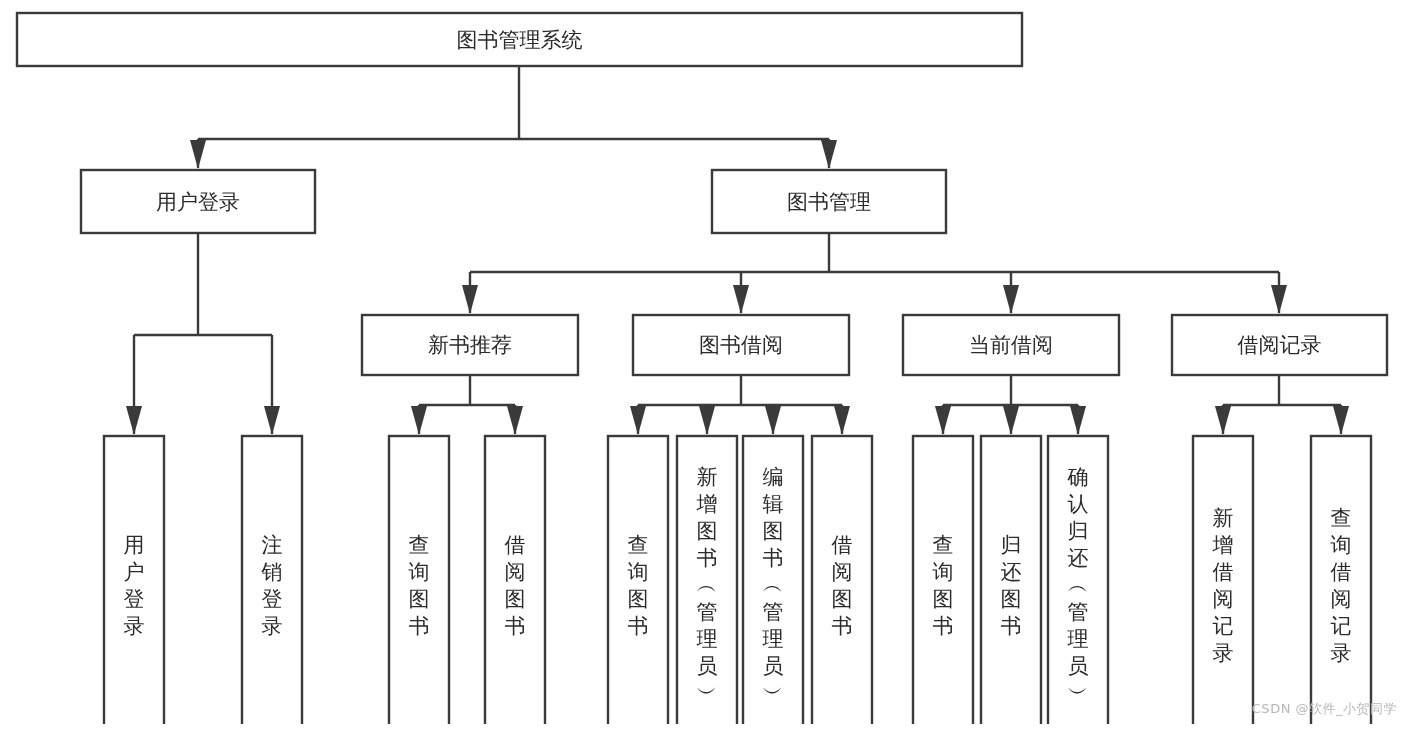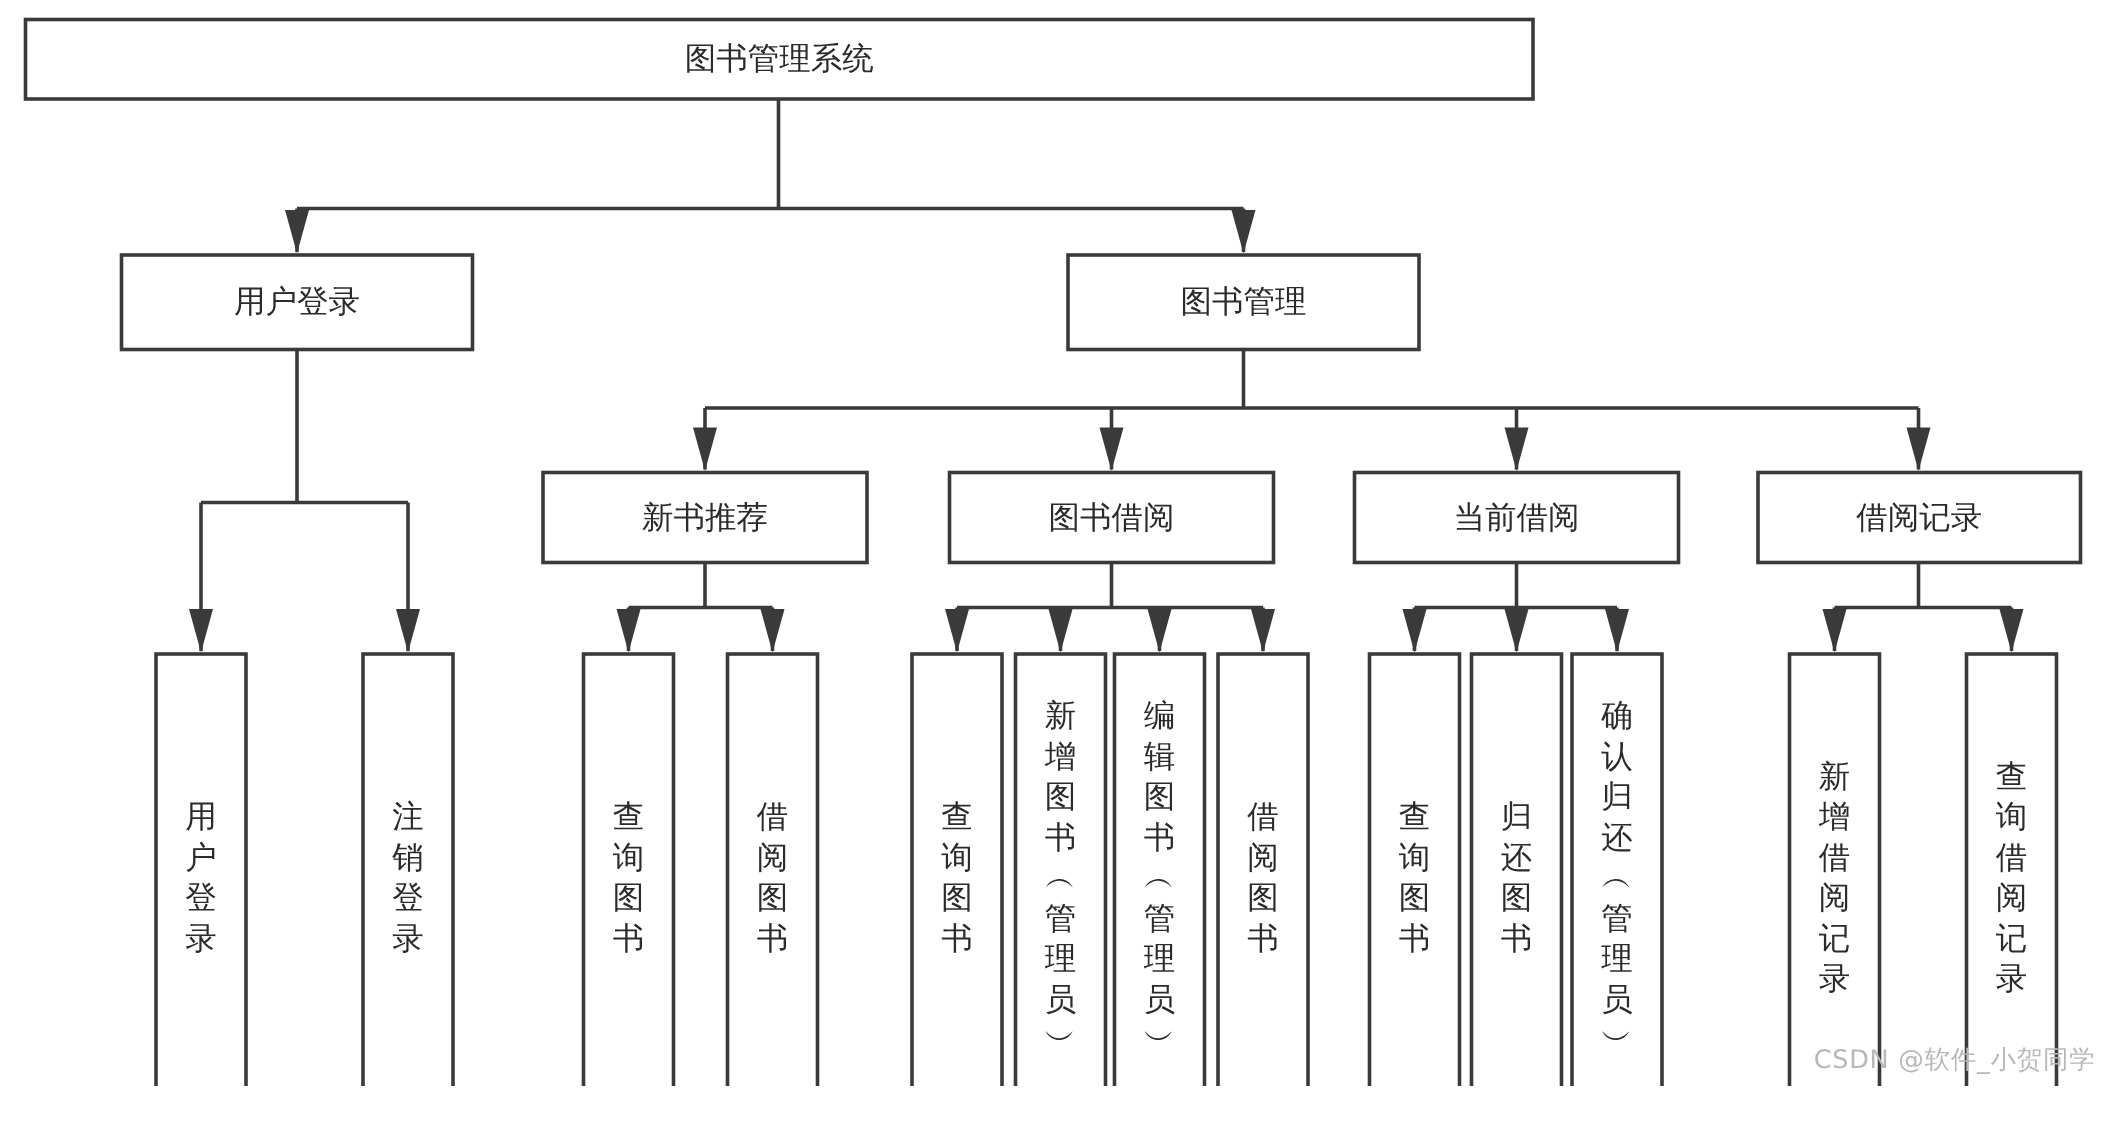--- a/index.html
+++ b/index.html
@@ -52,21 +52,21 @@
     font-family: "DejaVu Sans", "Liberation Sans", sans-serif;
     font-size: 21px;
     fill: #2b2b2b;
     text-anchor: middle;
   }
   .watermark-text {
     position: absolute;
     right: 8px;
     bottom: 6px;
     font-family: "DejaVu Sans", "Liberation Sans", sans-serif;
-    font-size: 17px;
+    font-size: 13px;
     color: #b8b8b8;
     white-space: nowrap;
     letter-spacing: 0.5px;
     user-select: none;
   }
 </style>
 </head>
 <body>
 
 <div id="diagram-root">

